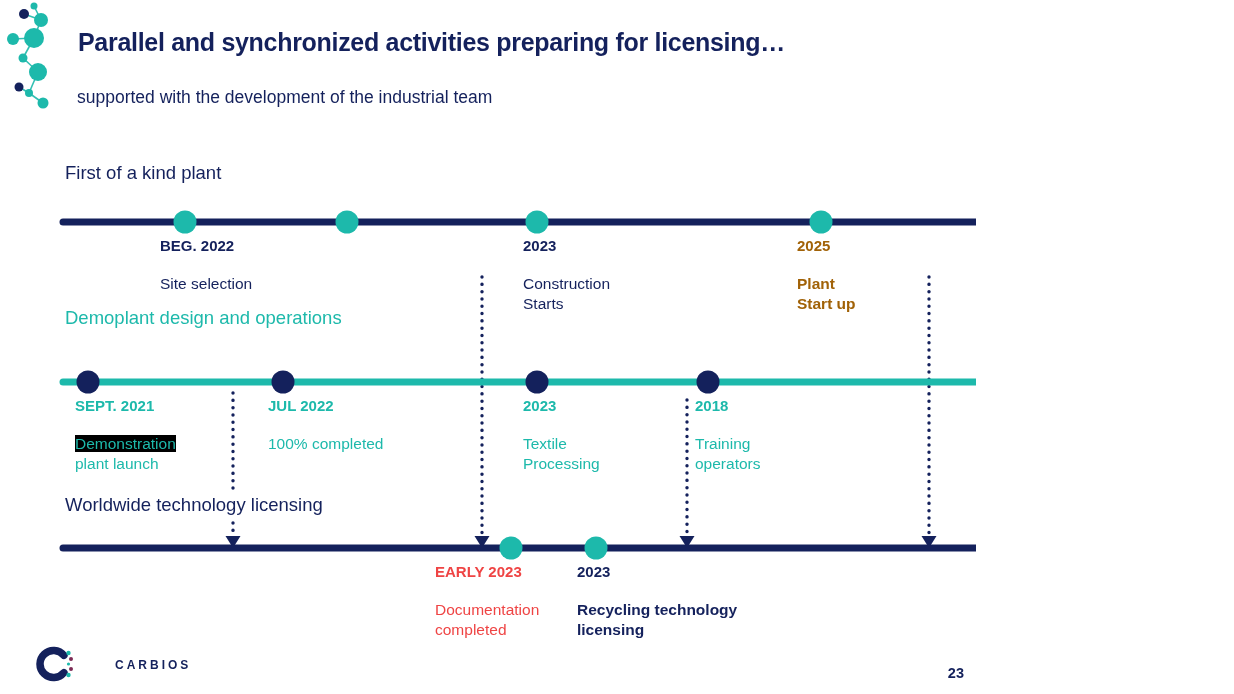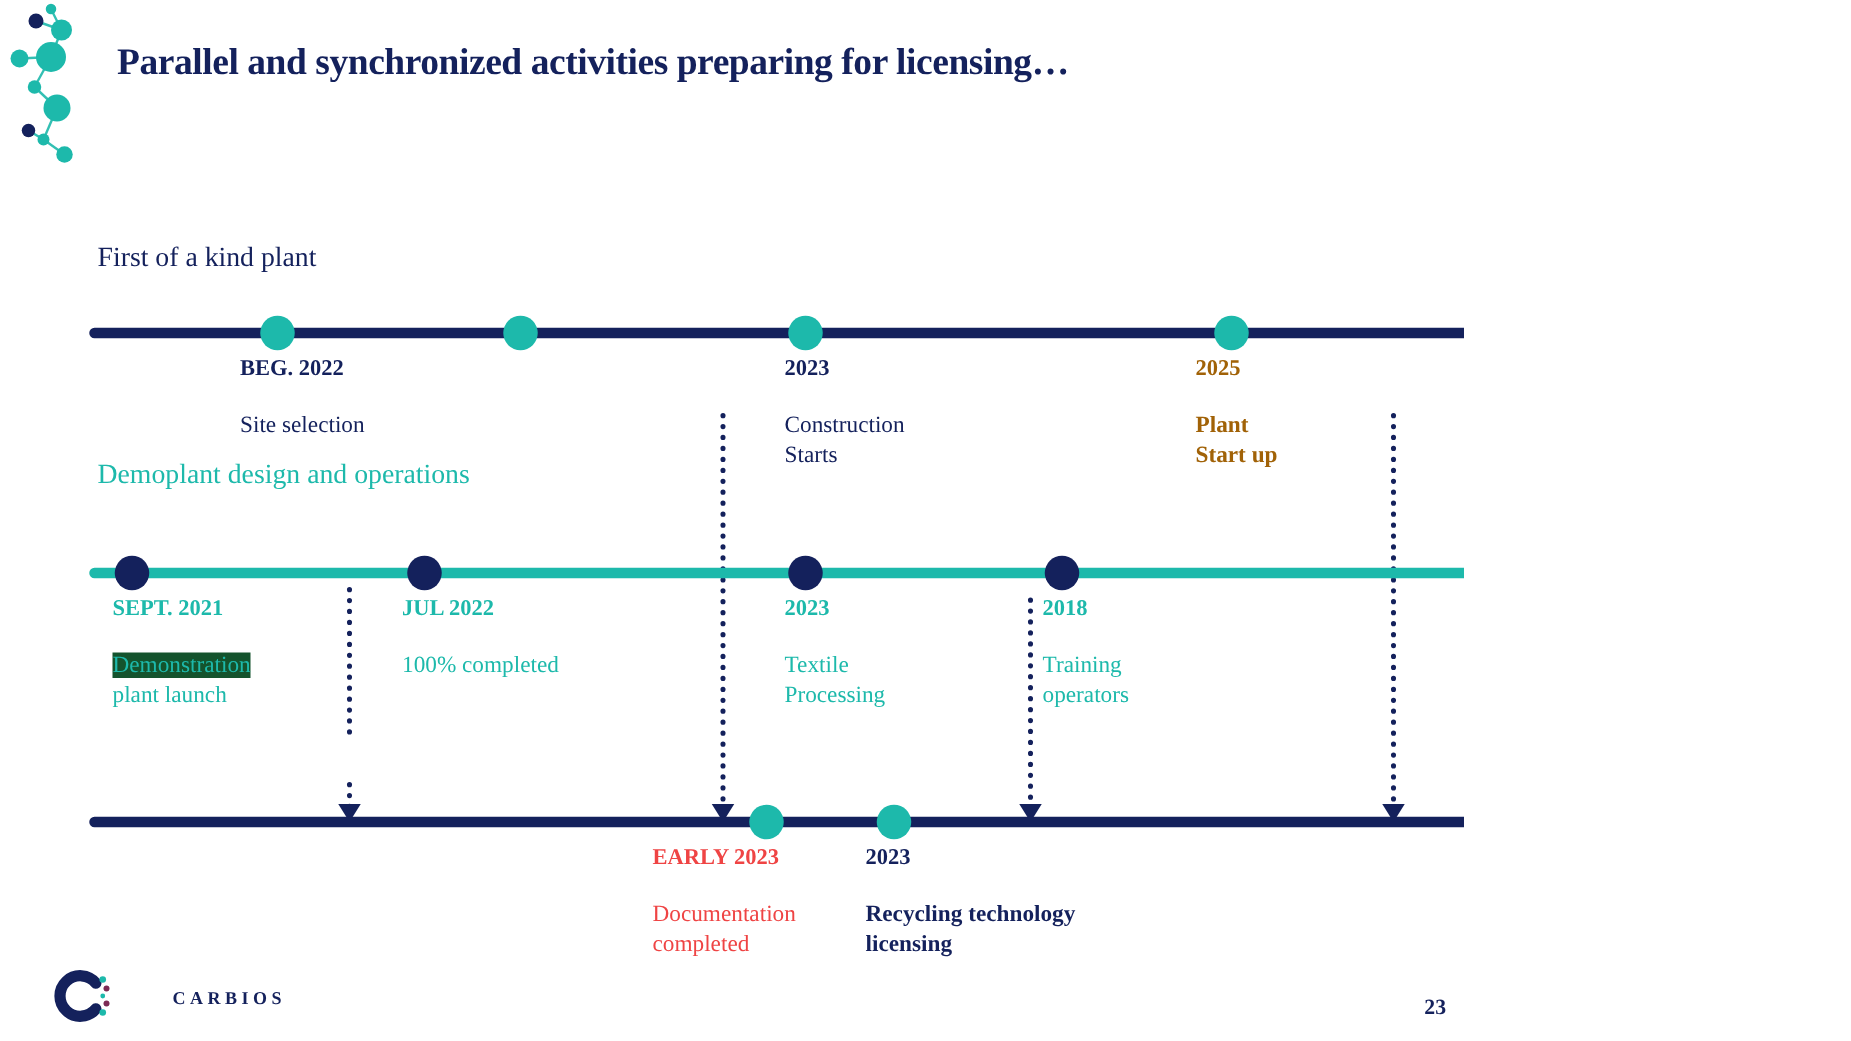--- a/index.html
+++ b/index.html
@@ -4,21 +4,21 @@
 <style>
   :root{
     --navy:#14215c;
     --teal:#1db9ab;
   }
   html,body{margin:0;padding:0;background:#ffffff;}
   .slide{
     position:relative;
     width:976px;height:694px;
     background:#ffffff;
-    font-family:Liberation Serif, serif;
+    font-family:Liberation Sans, sans-serif;
     color:var(--navy);
     overflow:hidden;
   }
   .title{
     position:absolute;left:78px;top:28px;
     font-size:25px;font-weight:bold;letter-spacing:-0.3px;
     color:var(--navy);
   }
   .subtitle{
     position:absolute;left:77px;top:87px;
@@ -27,21 +27,21 @@
   .t-heading{position:absolute;left:65px;font-size:18.5px;}
   #heading-1{top:162px;color:var(--navy);}
   #heading-2{top:307px;color:var(--teal);}
   #heading-3{top:494px;color:var(--navy);}
   #diagram{position:absolute;left:0;top:0;}
   #labels{position:absolute;left:0;top:0;width:100%;height:100%;padding-left:22px;}
   .event{position:absolute;font-size:15.5px;line-height:20px;}
   .event .year{font-weight:bold;font-size:15px;margin-bottom:18px;}
   .event .desc{font-weight:normal;}
   .event.bold .desc{font-weight:bold;}
-  .hl{background:#14532d;}
+  .hl{background:#000000;}
   .circle{
     position:absolute;width:108px;height:108px;border-radius:50%;
     overflow:hidden;
   }
   #photo1{left:1053px;top:160px;}
   #photo2{left:1062px;top:330px;}
   #licensing-circle{
     left:1062px;top:500px;background:#1d2a66;
     display:flex;align-items:center;justify-content:center;
   }
@@ -84,23 +84,25 @@
       <circle cx="34" cy="38" r="10" fill="#1db9ab"></circle>
       <circle cx="23" cy="58" r="4.5" fill="#1db9ab"></circle>
       <circle cx="38" cy="72" r="9" fill="#1db9ab"></circle>
       <circle cx="19" cy="87" r="4.5" fill="#14215c"></circle>
       <circle cx="29" cy="93" r="4" fill="#1db9ab"></circle>
       <circle cx="43" cy="103" r="5.5" fill="#1db9ab"></circle>
     </g>
   </svg>
 
   <div class="title">Parallel and synchronized activities preparing for licensing…</div>
+  <div class="subtitle">supported with the development of the industrial team</div>
 
   <div class="t-heading" id="heading-1">First of a kind plant</div>
   <div class="t-heading" id="heading-2">Demoplant design and operations</div>
+  <div class="t-heading" id="heading-3">Worldwide technology licensing</div>
 
   <svg id="diagram" width="1234" height="694" viewBox="0 0 1234 694">
       <line x1="233" y1="393" x2="233" y2="489" stroke="#14215c" stroke-width="3.4" stroke-dasharray="0.1 7.2" stroke-linecap="round"></line>
       <line x1="233" y1="523" x2="233" y2="540" stroke="#14215c" stroke-width="3.4" stroke-dasharray="0.1 7.2" stroke-linecap="round"></line>
       <path d="M 225.5 536 L 240.5 536 L 233 548 Z" fill="#14215c"></path>
       <line x1="482" y1="277" x2="482" y2="540" stroke="#14215c" stroke-width="3.4" stroke-dasharray="0.1 7.2" stroke-linecap="round"></line>
       <path d="M 474.5 536 L 489.5 536 L 482 548 Z" fill="#14215c"></path>
       <line x1="687" y1="400" x2="687" y2="540" stroke="#14215c" stroke-width="3.4" stroke-dasharray="0.1 7.2" stroke-linecap="round"></line>
       <path d="M 679.5 536 L 694.5 536 L 687 548 Z" fill="#14215c"></path>
       <line x1="929" y1="277" x2="929" y2="540" stroke="#14215c" stroke-width="3.4" stroke-dasharray="0.1 7.2" stroke-linecap="round"></line>

